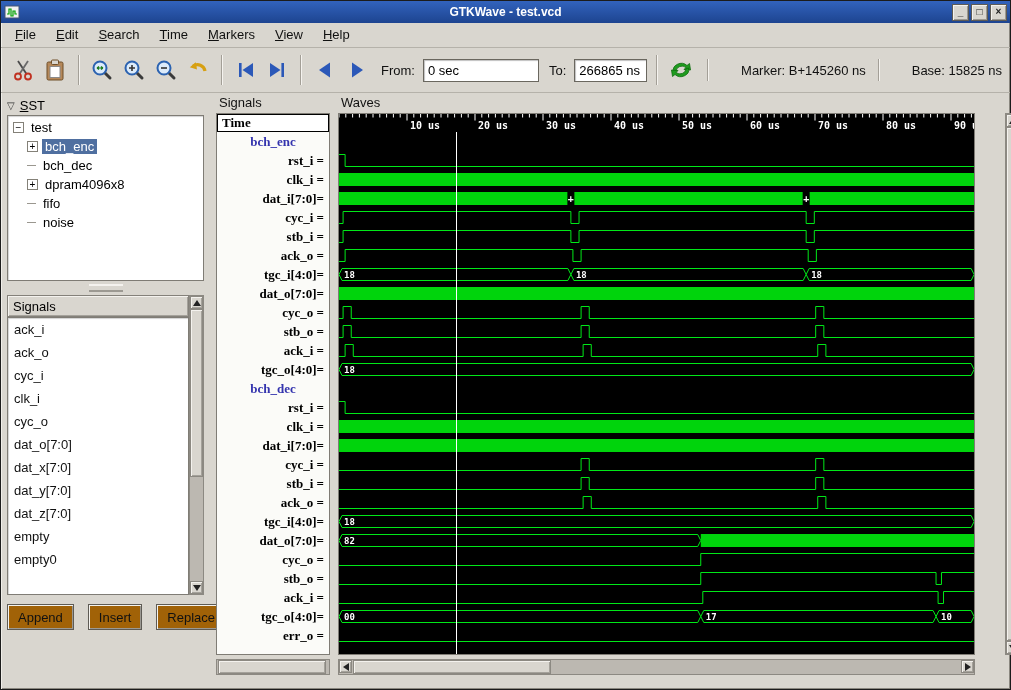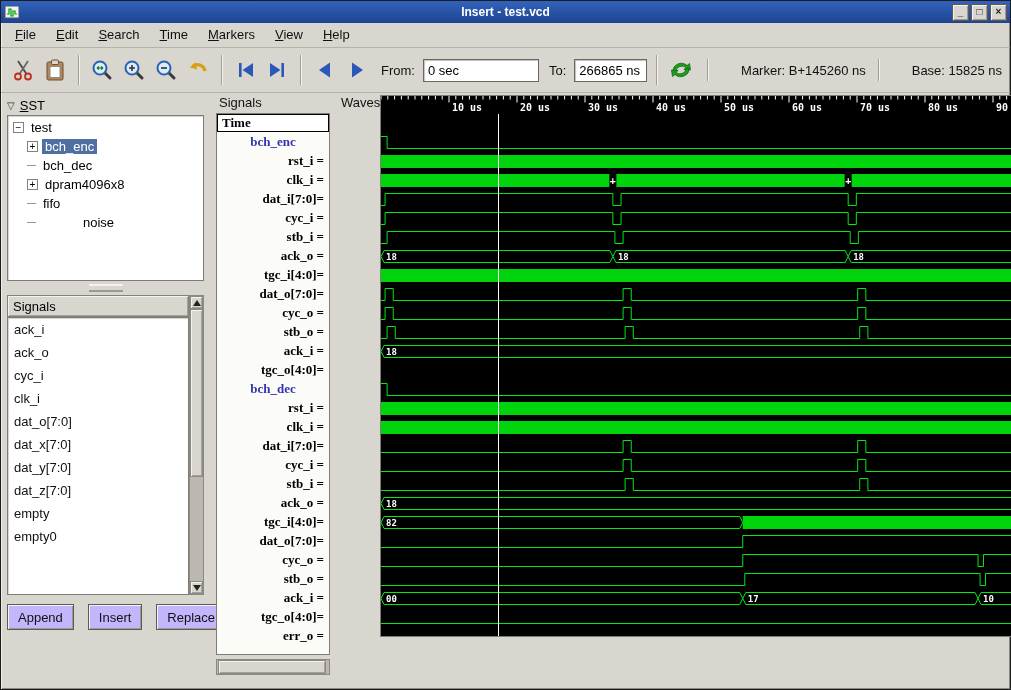--- a/index.html
+++ b/index.html
@@ -43,21 +43,21 @@
   .tb-info { font-size:13px; color:#111; white-space:nowrap;margin-left:20px; }
   .tb-info-sep { width:2px; height:22px; border-left:1px solid #a39f97; border-right:1px solid #f5f3ef;
                  margin:0 8px; flex:none; }
 
   
   .main { flex:1; display:flex; padding:2px 0 0 0; min-height:0; }
   .left-panel { width:209px; flex:none; padding:0 6px; display:flex; flex-direction:column; }
   .sash-v { width:6px; flex:none; }
   .sash-v2 { width:8px; flex:none; }
   .mid-panel { width:114px; flex:none; display:flex; flex-direction:column; }
-  .right-panel { flex:1; min-width:0; display:flex; padding-right:8px; }
+  .right-panel { flex:1; min-width:0; display:flex; flex-direction:column; padding-right:8px; }
 
   .panel-title { height:18px; font-size:13px; color:#111; flex:none; padding-left:3px; }
 
   .sunken { background:#fff; border:1px solid #7f7c75; box-shadow: inset 1px 1px 1px rgba(0,0,0,.18); }
 
   
   .sst-header { height:20px; display:flex; align-items:center; gap:5px; font-size:13px; flex:none; }
   .sst-tri { font-size:10px; color:#333; }
   .sst-label { display:inline-block; }
   .sst-label::first-letter { text-decoration:underline; }
@@ -94,21 +94,21 @@
   .tri-up { width:0; height:0; border-left:4px solid transparent; border-right:4px solid transparent; border-bottom:6px solid #222; }
   .tri-down { width:0; height:0; border-left:4px solid transparent; border-right:4px solid transparent; border-top:6px solid #222; }
   .tri-left { width:0; height:0; border-top:4px solid transparent; border-bottom:4px solid transparent; border-right:6px solid #222; }
   .tri-right { width:0; height:0; border-top:4px solid transparent; border-bottom:4px solid transparent; border-left:6px solid #222; }
 
   .filter-row { margin-top:10px; height:26px; flex:none; display:flex; align-items:center; gap:6px; }
   .filter-label { font-size:13px; }
   .filter-input { flex:1; height:24px; }
 
   .btn-row { margin-top:9px; height:28px; flex:none; display:flex; gap:14px; }
-  .gtk-btn { height:26px; padding:0 10px; background:#c4b5fd; border:1px solid #5e5b55;
+  .gtk-btn { height:26px; padding:0 10px; background:#a16207; border:1px solid #5e5b55;
              box-shadow: inset 1px 1px 0 #f4f2ee, inset -1px -1px 0 #9c9992;
              font-family:"Liberation Sans",sans-serif; font-size:13px; color:#111; }
 
   
   .names-box { height:542px; flex:none; background:#fbfbf8; border:1px solid #7f7c75; overflow:hidden; }
   .time-header { height:18px; background:#fff; border:1px solid #000; font-family:"Liberation Serif",serif;
                  font-weight:bold; font-size:13px; padding:0 0 0 4px; line-height:16px; }
   .name-row { height:19px; line-height:19px; font-family:"Liberation Serif",serif; font-weight:bold;
               font-size:13px; color:#000; text-align:right; padding-right:5px; white-space:nowrap; overflow:hidden; }
   .name-row.group { text-align:center; color:#3434ae; padding-right:0; }
@@ -131,21 +131,21 @@
 
 <div class="window">
 
   <div class="titlebar">
     <span class="title-icon">
       <svg width="16" height="16" viewBox="0 0 16 16">
         <rect x="1" y="2" width="14" height="12" fill="#f2f2f2" stroke="#445577"></rect>
         <path d="M3 10 h2 v-5 h2 v7 h2 v-5 h2 v3 h2" stroke="#00a000" fill="none" stroke-width="1.2"></path>
       </svg>
     </span>
-    <span class="title-text">Insert - test.vcd</span>
+    <span class="title-text">GTKWave - test.vcd</span>
     <span class="win-buttons">
       <span class="win-btn">_</span>
       <span class="win-btn">□</span>
       <span class="win-btn">×</span>
     </span>
   </div>
 
   <div class="menubar" id="menubar">
       <div class="menu-item">File</div>
       <div class="menu-item">Edit</div>
@@ -262,34 +262,35 @@
             <span class="tree-label">bch_dec</span>
           </div>
           <div class="tree-row" style="padding-left: 19px;">
             <span class="expander">+</span>
             <span class="tree-label">dpram4096x8</span>
           </div>
           <div class="tree-row" style="padding-left: 19px;">
             <span class="conn"></span>
             <span class="tree-label">fifo</span>
           </div>
-          <div class="tree-row" style="padding-left: 19px; gap: 40px;">
+          <div class="tree-row" style="padding-left: 19px;">
             <span class="conn"></span>
             <span class="tree-label">noise</span>
           </div>
         </div>
       <div class="pane-grip"></div>
       <div class="signals-block">
         <div class="signals-main">
           <div class="signals-header">Signals</div>
           <div class="signal-list sunken" id="signal-list">
               <div class="list-item">ack_i</div>
               <div class="list-item">ack_o</div>
               <div class="list-item">cyc_i</div>
               <div class="list-item">clk_i</div>
+              <div class="list-item">cyc_o</div>
               <div class="list-item">dat_o[7:0]</div>
               <div class="list-item">dat_x[7:0]</div>
               <div class="list-item">dat_y[7:0]</div>
               <div class="list-item">dat_z[7:0]</div>
               <div class="list-item">empty</div>
               <div class="list-item">empty0</div>
             </div>
         </div>
         <div class="sb-v">
           <span class="sb-btn">

